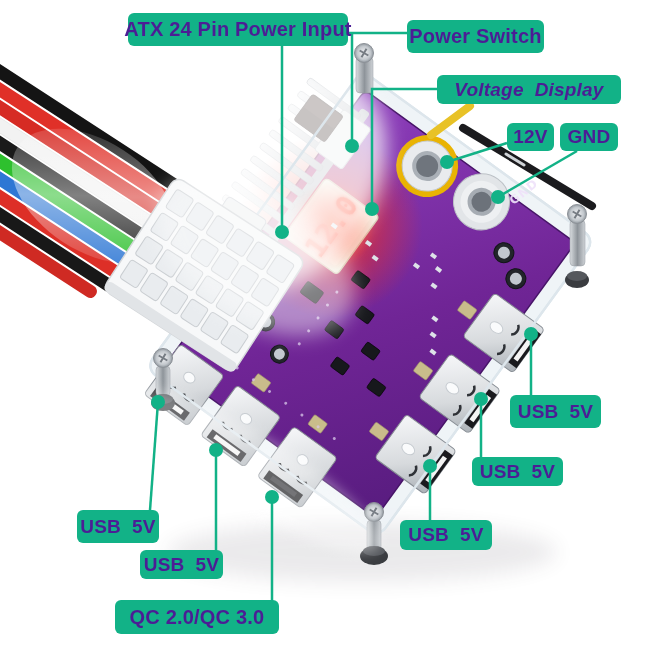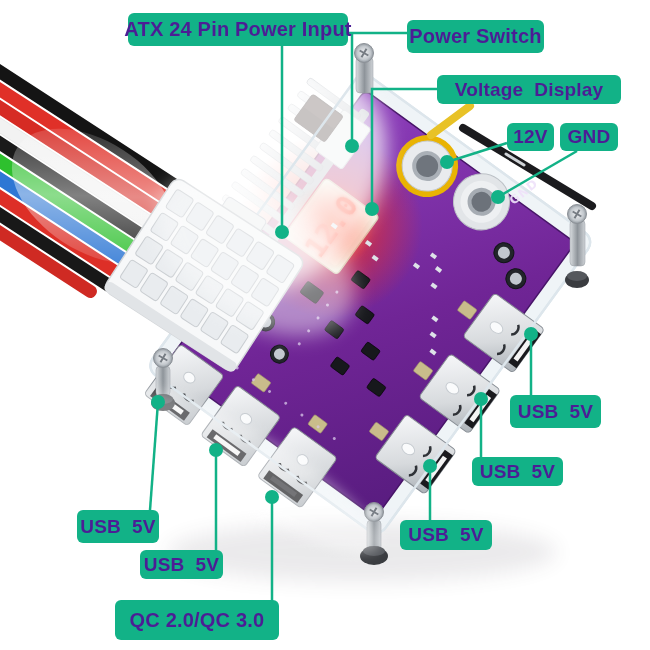--- a/index.html
+++ b/index.html
@@ -332,22 +332,22 @@
         <circle cx="158" cy="402" r="7" stroke="none"></circle>
     <path d="M216,550 V450" fill="none"></path>
         <circle cx="216" cy="450" r="7" stroke="none"></circle>
     <path d="M272,600 V497" fill="none"></path>
         <circle cx="272" cy="497" r="7" stroke="none"></circle>
   </g>
 </svg>
 
   <div class="callout" style="left:128px;top:13px;width:220px;height:33px;font-size:20px;">ATX 24 Pin Power Input</div>
   <div class="callout" style="left:407px;top:20px;width:137px;height:33px;font-size:20px;text-align:center;">Power Switch</div>
-  <div class="callout" style="left:437px;top:75px;width:184px;height:29px;font-size:19px;">Voltage  Display</div>
+  <div class="callout" style="left:437px;top:75px;width:184px;height:29px;font-size:19px;font-style:italic;">Voltage  Display</div>
   <div class="callout" style="left:507px;top:123px;width:47px;height:28px;font-size:19px;">12V</div>
   <div class="callout" style="left:560px;top:123px;width:58px;height:28px;font-size:19px;">GND</div>
   <div class="callout" style="left:510px;top:395px;width:91px;height:33px;font-size:19px;">USB  5V</div>
   <div class="callout" style="left:472px;top:457px;width:91px;height:29px;font-size:19px;">USB  5V</div>
   <div class="callout" style="left:400px;top:520px;width:92px;height:30px;font-size:19px;">USB  5V</div>
   <div class="callout" style="left:77px;top:510px;width:82px;height:33px;font-size:19px;">USB  5V</div>
   <div class="callout" style="left:140px;top:550px;width:83px;height:29px;font-size:19px;">USB  5V</div>
-  <div class="callout" style="left:115px;top:600px;width:164px;height:40px;font-size:20px;">QC 2.0/QC 3.0</div>
+  <div class="callout" style="left:115px;top:600px;width:164px;height:34px;font-size:20px;">QC 2.0/QC 3.0</div>
 </div>
 
 </body></html>

